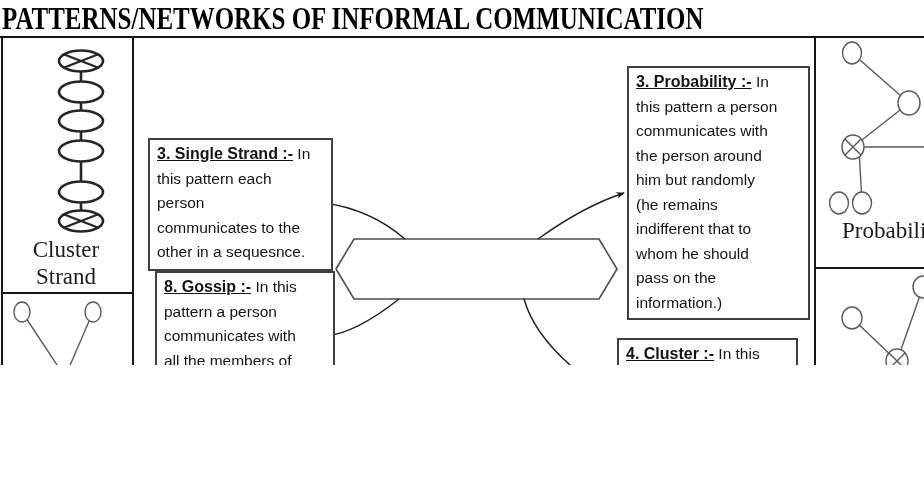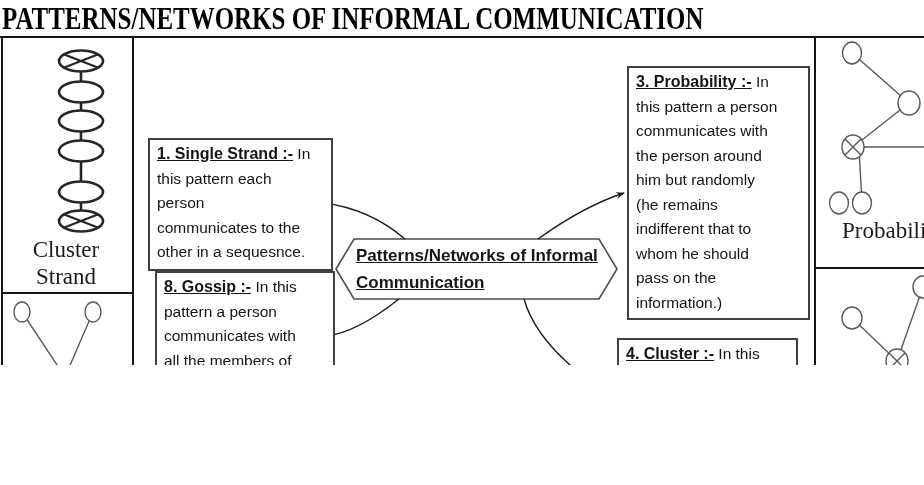--- a/index.html
+++ b/index.html
@@ -151,25 +151,23 @@
       </marker>
     </defs>
     <polygon points="336,269 354,239 599,239 617,269 599,299 354,299" fill="#ffffff" stroke="#4c4c4c" stroke-width="1.6"></polygon>
     <g fill="none" stroke="#1d1d1d" stroke-width="1.4">
       <path d="M 405 239 Q 370 209 324 203" marker-end="url(#ah)"></path>
       <path d="M 399 299 Q 356 333 326 336" marker-end="url(#ah)"></path>
       <path d="M 538 239 Q 584 206 624 193" marker-end="url(#ah)"></path>
       <path d="M 524 299 Q 538 349 613 397" marker-end="url(#ah)"></path>
     </g>
   </svg>
-  <div id="center-node-label" class="abs">Patterns/Networks of Informal
-Communication</div>
 
   <div class="abs note-box" style="left:148px;top:138px;width:170px;height:127px">
-    <p class="box-text"><span class="box-heading">1. Single Strand :-</span><span> In
+    <p class="box-text"><span class="box-heading">3. Single Strand :-</span><span> In
 this pattern each
 person
 communicates to the
 other in a sequesnce.</span></p>
   </div>
 
   <div class="abs note-box" style="left:155px;top:271px;width:165px;height:124px">
     <p class="box-text"><span class="box-heading">8. Gossip :-</span><span> In this
 pattern a person
 communicates with

